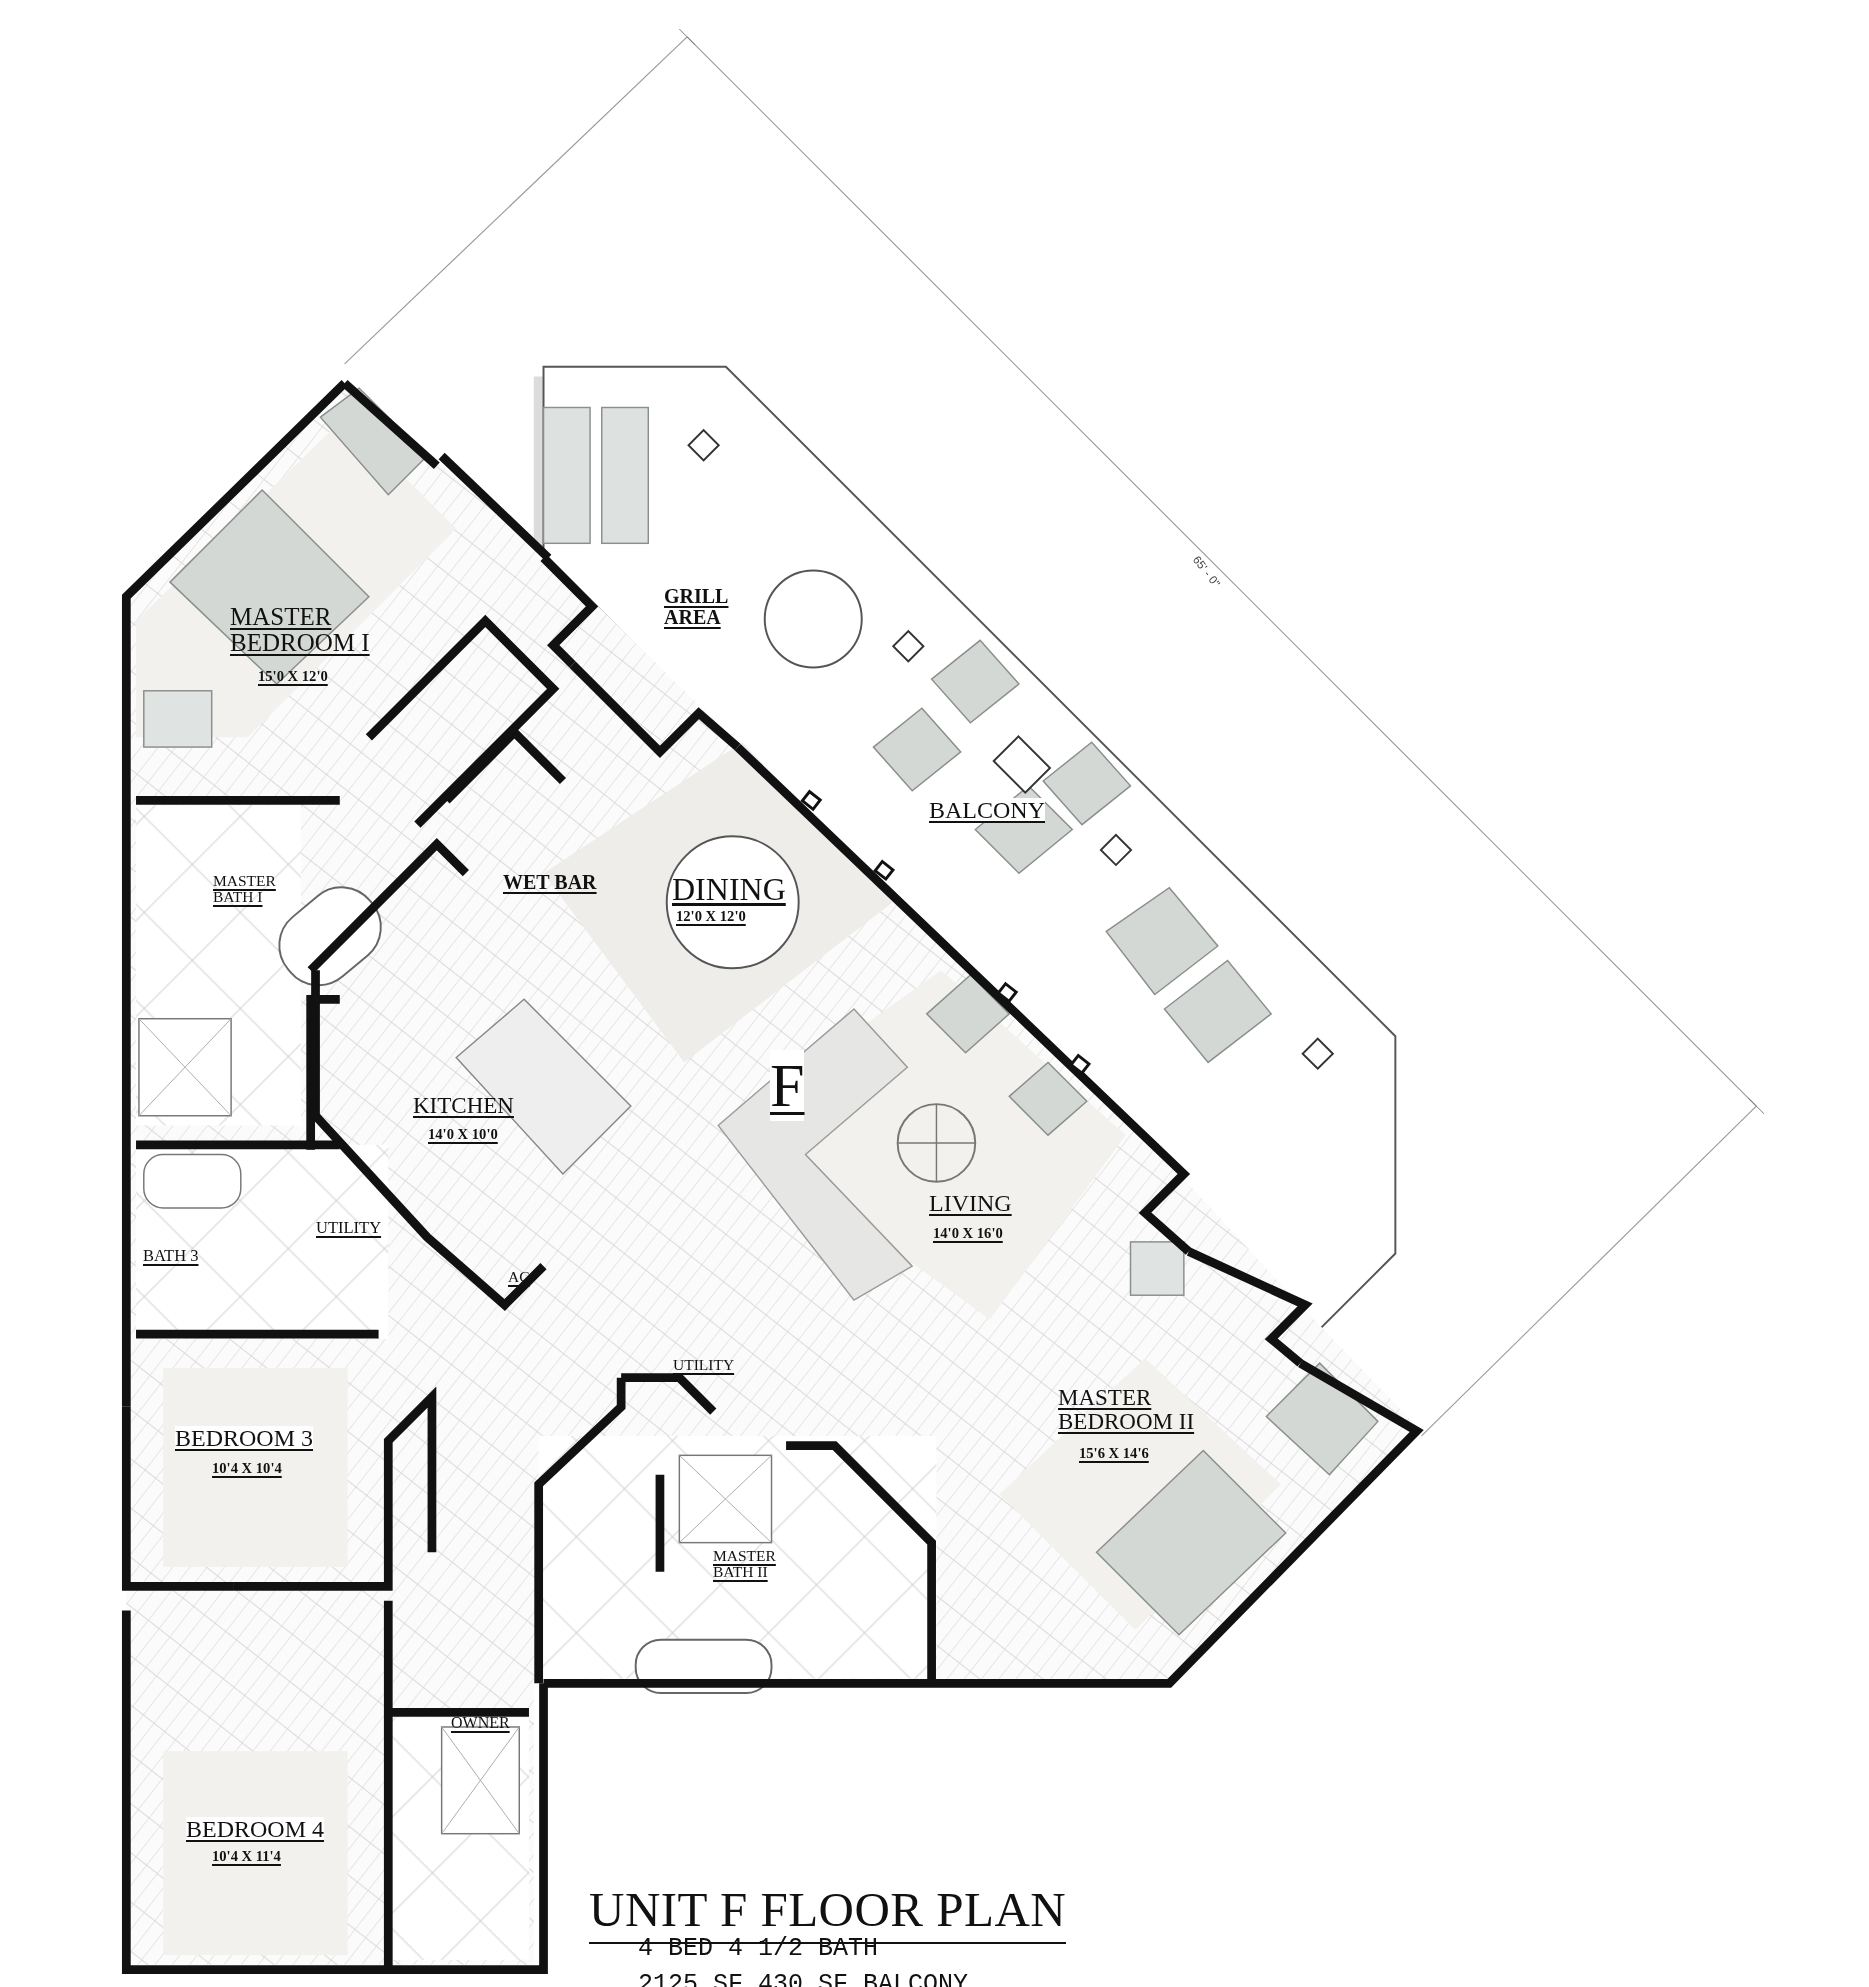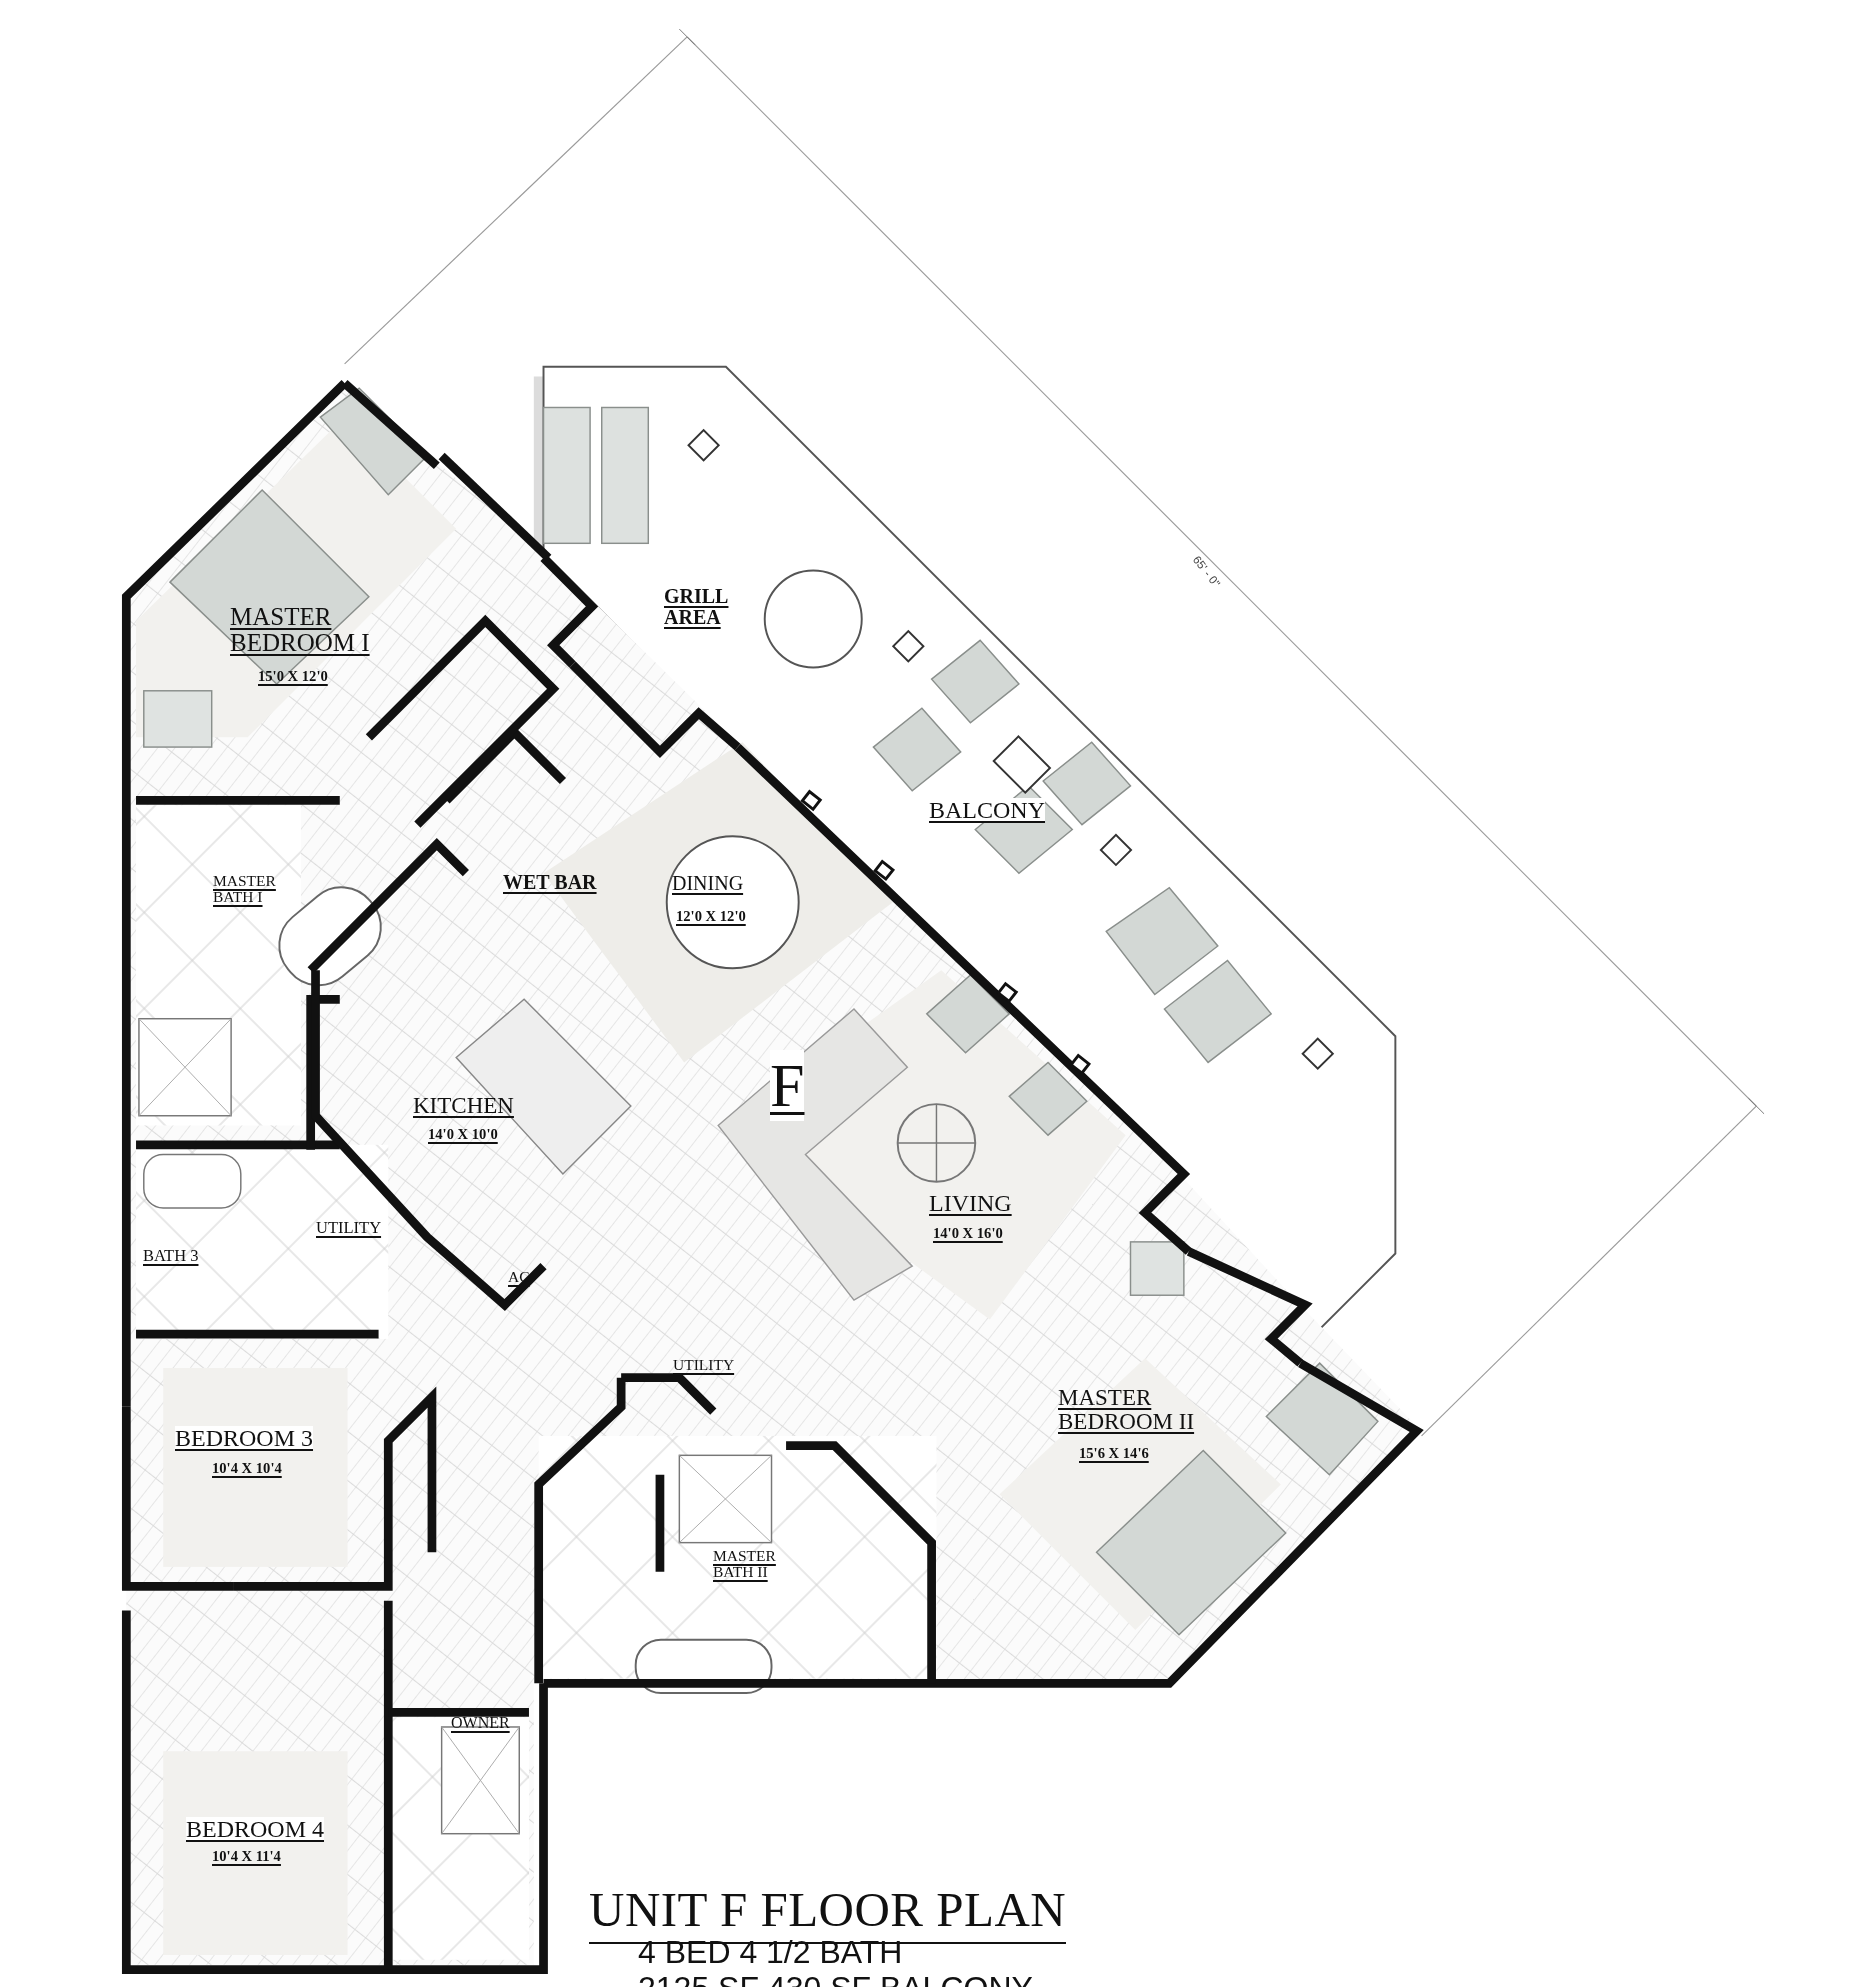--- a/index.html
+++ b/index.html
@@ -4,21 +4,21 @@
 <style>
   html, body { margin:0; padding:0; background:#ffffff; }
   body { width:1870px; height:1987px; position:relative; overflow:hidden; font-family:"Liberation Serif", serif; }
   #plan { position:absolute; left:0; top:0; width:1870px; height:1987px; }
   .lbl { position:absolute; color:#111; font-family:"Liberation Serif", serif; text-decoration:underline; text-decoration-thickness:1.9px; text-underline-offset:2.9px; line-height:1.05; background:rgba(255,255,255,0.0); white-space:nowrap; }
   .room { font-size:25px; }
   .dim { font-size:14.6px; font-weight:bold; }
   .small { font-size:17.5px; }
   .tiny-bold { font-size:20px; font-weight:bold; }
   .title { position:absolute; left:589px; top:1849px; font-size:49px; color:#111; font-family:"Liberation Serif", serif; border-bottom:2.9px solid #111; padding-bottom:3.9px; white-space:nowrap; letter-spacing:0.5px;margin-top:32px; }
-  .sub { position:absolute; font-size:32px; color:#111; font-family:Liberation Sans, sans-serif; white-space:nowrap; }
+  .sub { position:absolute; font-size:25px; color:#111; font-family:Liberation Mono, monospace; white-space:nowrap; }
   .sub.u { text-decoration:underline; text-decoration-thickness:1.9px; text-underline-offset:5.8px; }
   .unit-letter { position:absolute; left:770px; top:1050px; font-size:62px; color:#111; text-decoration:underline; text-decoration-thickness:2.9px; text-underline-offset:5.8px; background:#fff; font-family:"Liberation Serif", serif; }
   .dimline-label { position:absolute; left:1201px; top:553px; font-size:11.6px; color:#444; font-family:"Liberation Sans", sans-serif; transform:rotate(52deg); transform-origin:left top; white-space:nowrap; }
 </style>
 </head>
 <body>
 
 <svg id="plan" viewBox="0 0 1927 2048" xmlns="http://www.w3.org/2000/svg">
   <defs>
     <pattern id="wood" patternUnits="userSpaceOnUse" width="40" height="14" patternTransform="rotate(-52)">
@@ -168,21 +168,21 @@
 
 <div class="lbl tiny-bold" style="left:664px; top:586px;">
   <div>GRILL</div>
   <div>AREA</div>
 </div>
 
 <div class="lbl room" style="left:929px; top:798px; font-size:24px; background:#fff;">BALCONY</div>
 
 <div class="lbl tiny-bold" style="left:503px; top:872px;">WET BAR</div>
 
-<div class="lbl room" style="left:672px; top:873px; font-size:20px;text-decoration:underline;">DINING</div>
+<div class="lbl room" style="left:672px; top:873px; font-size:32px;text-decoration:underline;">DINING</div>
 <div class="lbl dim" style="left:636px; top:909px;margin-left:40px;">12'0 X 12'0</div>
 
 <div class="lbl room" style="left:413px; top:1094px; font-size:23px;">KITCHEN</div>
 <div class="lbl dim" style="left:428px; top:1127px;">14'0 X 10'0</div>
 
 <div class="unit-letter">F</div>
 
 <div class="lbl room" style="left:929px; top:1191px; font-size:24px;">LIVING</div>
 <div class="lbl dim" style="left:933px; top:1226px;">14'0 X 16'0</div>
 

